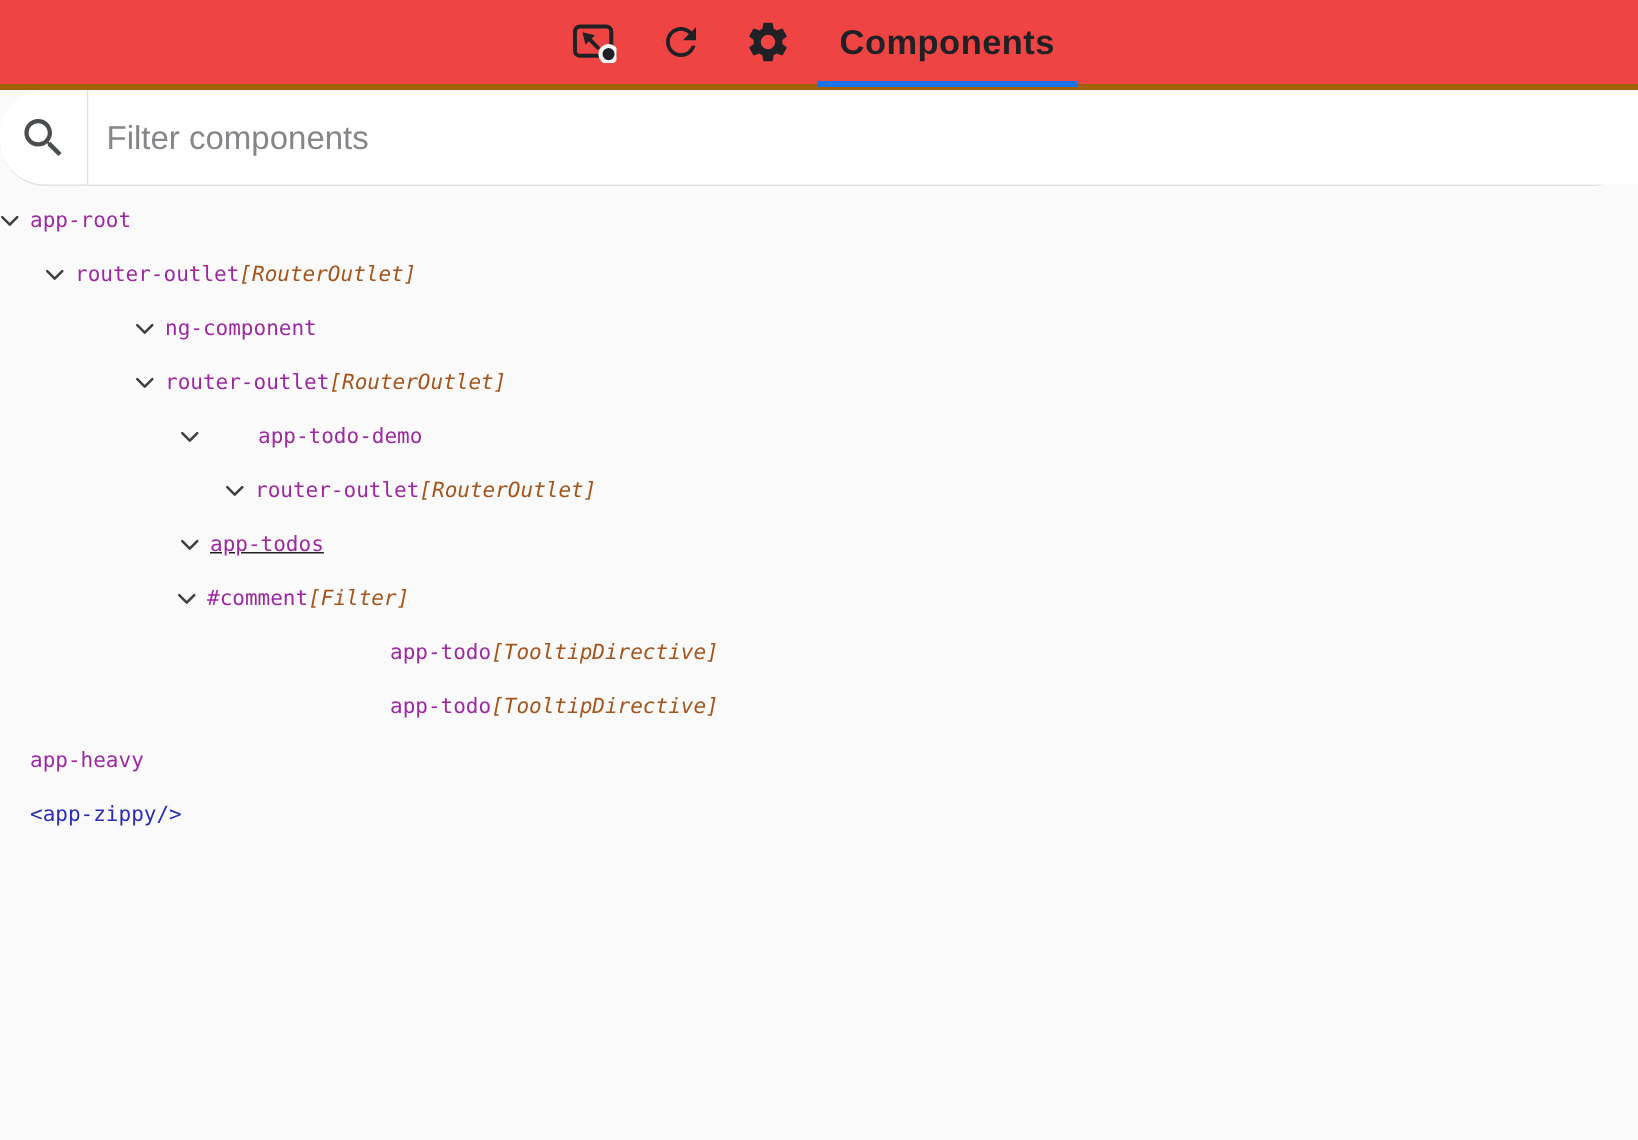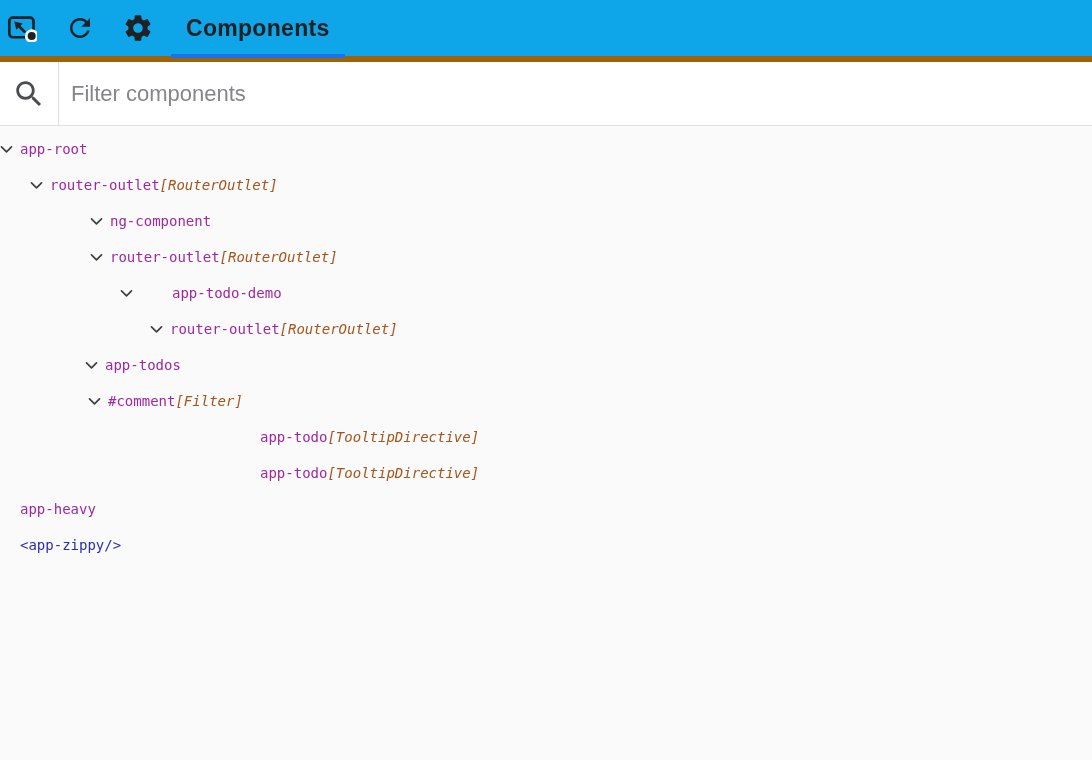--- a/index.html
+++ b/index.html
@@ -12,26 +12,27 @@
     height: 760px;
     overflow: hidden;
     font-family: "Liberation Sans", sans-serif;
     color: #202124;
   }
   .app { width: 100%; height: 100%; display: flex; flex-direction: column; }
 
   
   .toolbar {
     height: 56px;
-    background: #0ea5e9;
-    border-bottom: 6px solid #a16207;
+    background: #ef4444;
+    border-bottom: 4px solid #a16207;
     display: flex;
     align-items: stretch;
     position: relative;
     flex: 0 0 auto;
+    justify-content: center;
   }
   .icon-btn {
     width: 30px;
     border: none;
     background: none;
     padding: 0;
     margin: 0;
     display: flex;
     align-items: center;
     justify-content: center;
@@ -66,20 +67,21 @@
   }
 
   
   .filter-bar {
     height: 63px;
     background: #ffffff;
     border-bottom: 1px solid #e0e0e0;
     display: flex;
     align-items: stretch;
     flex: 0 0 auto;
+    border-radius: 30px;
   }
   .search-box {
     width: 58px;
     border-right: 1px solid #e0e0e0;
     display: flex;
     align-items: center;
     justify-content: center;
     color: #4a4d50;
     flex: 0 0 auto;
   }
@@ -217,30 +219,30 @@
   </div>
       <div class="tree-row" style="padding-left: 150px;">
     <span class="chevron">
       <svg width="13" height="9" viewBox="0 0 13 9" fill="none">
         <path d="M1.5 1.8 L6.5 6.8 L11.5 1.8" stroke="#3c4043" stroke-width="1.7" stroke-linecap="round" stroke-linejoin="round"></path>
       </svg>
     </span>
     <span class="node-name kind-component">router-outlet</span>
     <span class="node-directives">[RouterOutlet]</span>
   </div>
-      <div class="tree-row" style="padding-left: 85px;">
+      <div class="tree-row" style="padding-left: 120px; text-decoration: underline;">
     <span class="chevron">
       <svg width="13" height="9" viewBox="0 0 13 9" fill="none">
         <path d="M1.5 1.8 L6.5 6.8 L11.5 1.8" stroke="#3c4043" stroke-width="1.7" stroke-linecap="round" stroke-linejoin="round"></path>
       </svg>
     </span>
     <span class="node-name kind-component">app-todos</span>
     <span class="node-directives"></span>
   </div>
-      <div class="tree-row" style="padding-left: 88px;">
+      <div class="tree-row" style="padding-left: 118px;">
     <span class="chevron">
       <svg width="13" height="9" viewBox="0 0 13 9" fill="none">
         <path d="M1.5 1.8 L6.5 6.8 L11.5 1.8" stroke="#3c4043" stroke-width="1.7" stroke-linecap="round" stroke-linejoin="round"></path>
       </svg>
     </span>
     <span class="node-name kind-component">#comment</span>
     <span class="node-directives">[Filter]</span>
   </div>
       <div class="tree-row" style="padding-left: 240px;">
     <span class="chevron" style="visibility: hidden;">

